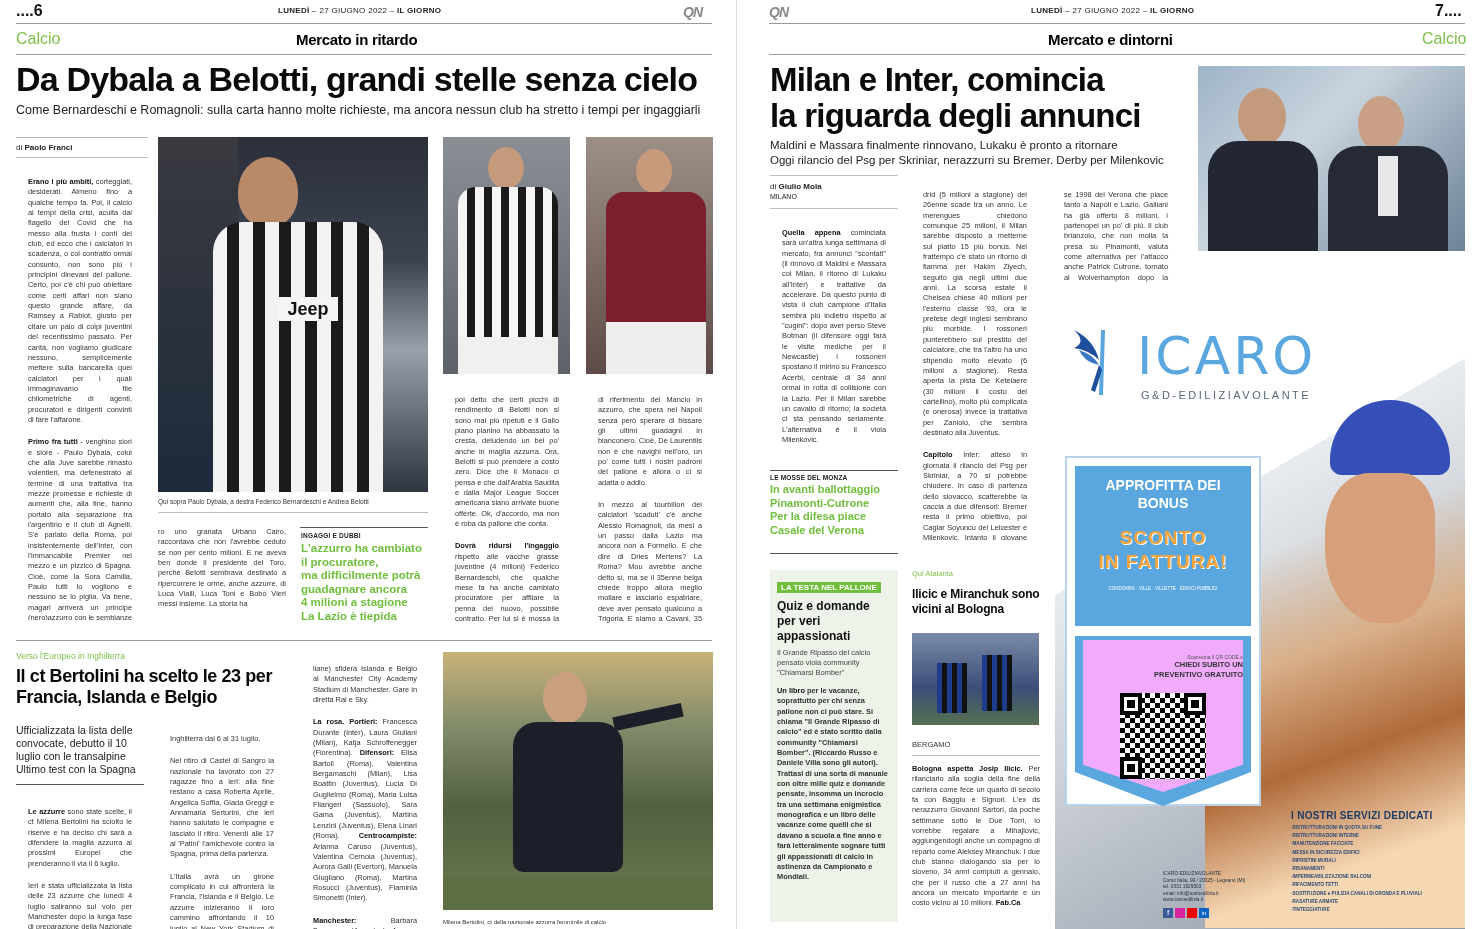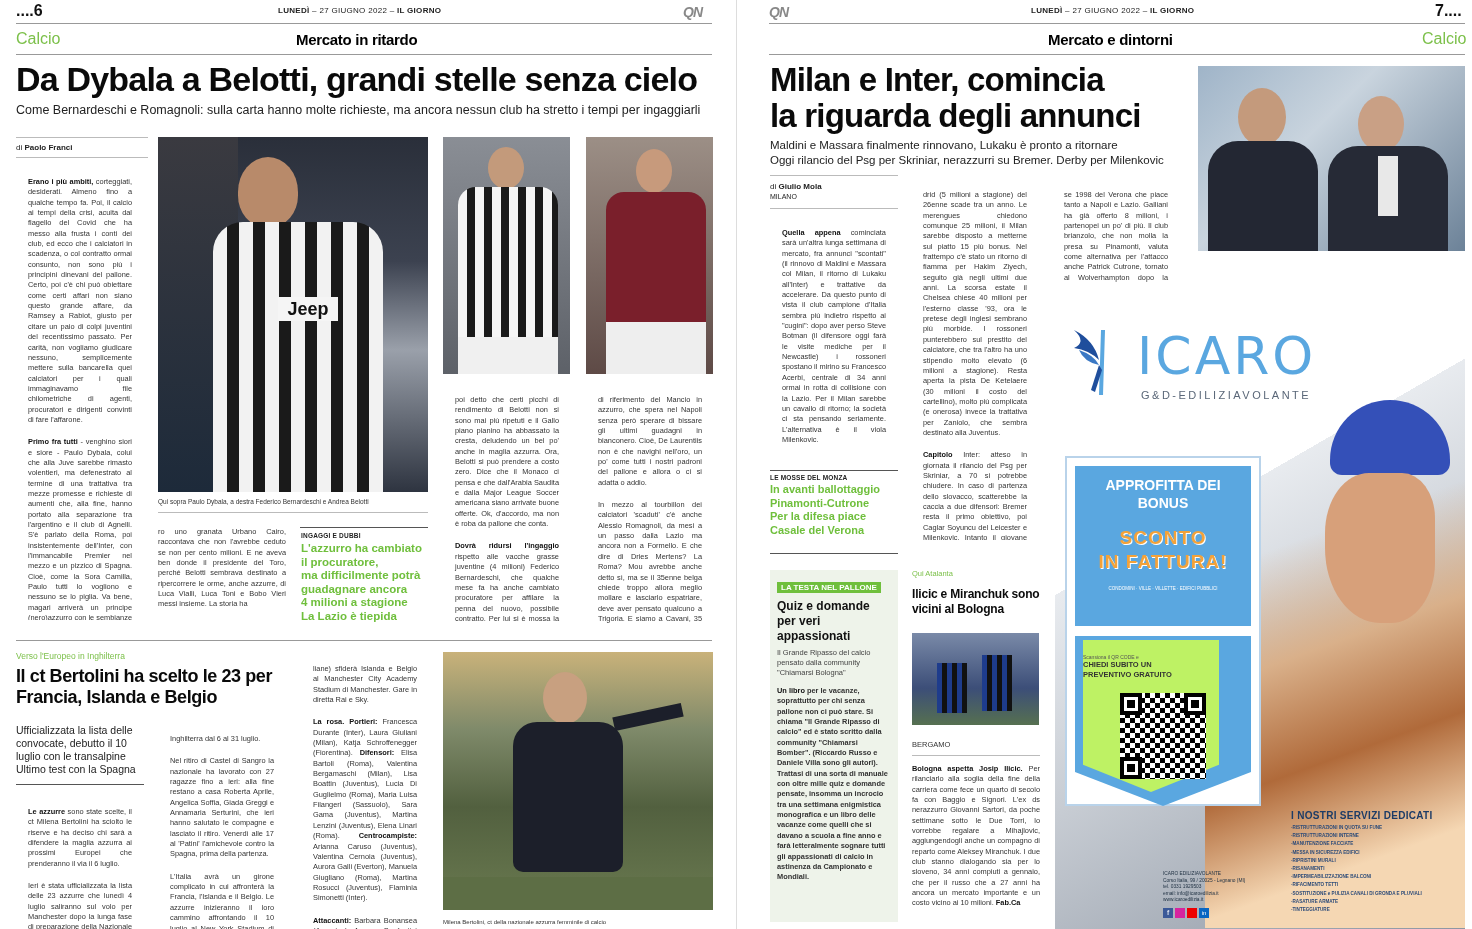--- a/index.html
+++ b/index.html
@@ -114,21 +114,21 @@
     <p><span>Ieri è stata ufficializzata la lista delle 23 azzurre che lunedì 4 luglio saliranno sul volo per Manchester dopo la lunga fase di preparazione della Nazionale femminile in vista del Campionato europeo, che si disputerà in</span></p>
   </div>
   <div class="abs body" style="left:158px;top:722px;width:128px;height:207px">
     <p><span>Inghilterra dal 6 al 31 luglio.</span></p>
     <p><span>Nel ritiro di Castel di Sangro la nazionale ha lavorato con 27 ragazze fino a ieri: alla fine restano a casa Roberta Aprile, Angelica Soffia, Giada Greggi e Annamaria Serturini, che ieri hanno salutato le compagne e lasciato il ritiro. Venerdì alle 17 al 'Patini' l'amichevole contro la Spagna, prima della partenza.</span></p>
     <p><span>L'Italia avrà un girone complicato in cui affronterà la Francia, l'Islanda e il Belgio. Le azzurre inizieranno il loro cammino affrontando il 10 luglio al New York Stadium di Rotherham la Nazionale transalpina (ore 21 italiane), mentre il 14 luglio (ore 18 italiane) e il 18 luglio (ore 21 ita-</span></p>
   </div>
   <div class="abs body" style="left:301px;top:652px;width:128px;height:277px">
     <p><span>liane) sfiderà Islanda e Belgio al Manchester City Academy Stadium di Manchester. Gare in diretta Rai e Sky.</span></p>
     <p><b>La rosa. Portieri:</b><span> Francesca Durante (Inter), Laura Giuliani (Milan), Katja Schroffenegger (Fiorentina). </span><b>Difensori:</b><span> Elisa Bartoli (Roma), Valentina Bergamaschi (Milan), Lisa Boattin (Juventus), Lucia Di Guglielmo (Roma), Maria Luisa Filangeri (Sassuolo), Sara Gama (Juventus), Martina Lenzini (Juventus), Elena Linari (Roma). </span><b>Centrocampiste:</b><span> Arianna Caruso (Juventus), Valentina Cernoia (Juventus), Aurora Galli (Everton), Manuela Giugliano (Roma), Martina Rosucci (Juventus), Flaminia Simonetti (Inter). </span></p>
-    <p><b>Attaccanti:</b><span> Barbara Bonansea (Juventus), Agnese Bonfantini (Juventus), Valentina Giacinti (Fiorentina), Cristiana Girelli (Juventus), Martina Piemonte (Milan), Daniela Sabatino (Fiorentina).</span></p>
+    <p><b>Manchester:</b><span> Barbara Bonansea (Juventus), Agnese Bonfantini (Juventus), Valentina Giacinti (Fiorentina), Cristiana Girelli (Juventus), Martina Piemonte (Milan), Daniela Sabatino (Fiorentina).</span></p>
   </div>
   <div class="photo" style="left:443px;top:652px;width:270px;height:258px;background:linear-gradient(180deg,#c9b27a 0%,#7f8a6a 30%,#52603f 60%,#6a7a50 100%)">
     <div style="position:absolute;left:100px;top:20px;width:44px;height:52px;border-radius:50%;background:#c8a080"></div>
     <div style="position:absolute;left:70px;top:70px;width:110px;height:150px;background:#1c1f2a;border-radius:24px 24px 10px 10px"></div>
     <div style="position:absolute;left:170px;top:58px;width:70px;height:14px;background:#1c1f2a;transform:rotate(-12deg)"></div>
     <div style="position:absolute;left:0;top:225px;width:270px;height:33px;background:#5d6e45"></div>
   </div>
   <div class="abs cap" style="left:443px;top:919px;width:280px;font-size:6px">Milena Bertolini, ct della nazionale azzurra femminile di calcio</div>
 </div>
 
@@ -188,21 +188,21 @@
       <div>Pinamonti-Cutrone</div>
       <div>Per la difesa piace</div>
       <div>Casale del Verona</div>
     </div>
   </div>
   <div class="rule" style="left:33px;top:553px;width:128px;background:#555"></div>
 
   <div class="abs box" style="left:33px;top:570px;width:128px;height:352px;padding:6px 7px">
     <span class="tag">LA TESTA NEL PALLONE</span>
     <div style="font-weight:bold;font-size:12px;line-height:15px;margin-top:5px;color:#111">Quiz e domande per veri appassionati</div>
-    <div style="font-size:7.5px;line-height:10px;color:#444;margin-top:4px">Il Grande Ripasso del calcio pensato dalla community "Chiamarsi Bologna"</div>
+    <div style="font-size:7.5px;line-height:10px;color:#444;margin-top:4px">Il Grande Ripasso del calcio pensato viola community "Chiamarsi Bomber"</div>
     <div class="body" style="margin-top:8px;font-weight:bold;color:#333;text-align:left;height:240px">
       <b>Un libro</b><span> per le vacanze, soprattutto per chi senza pallone non ci può stare. Si chiama "Il Grande Ripasso di calcio" ed è stato scritto dalla community "Chiamarsi Bomber". (Riccardo Russo e Daniele Villa sono gli autori). Trattasi di una sorta di manuale con oltre mille quiz e domande pensate, insomma un incrocio tra una settimana enigmistica monografica e un libro delle vacanze come quelli che si davano a scuola a fine anno e farà letteralmente sognare tutti gli appassionati di calcio in astinenza da Campionato e Mondiali.</span>
     </div>
   </div>
 
   <div class="abs" style="left:175px;top:569px;font-size:7.5px;color:#7cc04a">Qui Atalanta</div>
   <div class="abs headline" style="left:175px;top:587px;width:135px;font-size:12px;line-height:15px;letter-spacing:-.2px">Ilicic e Miranchuk sono vicini al Bologna</div>
   <div class="photo" style="left:175px;top:633px;width:127px;height:92px;background:linear-gradient(180deg,#7a8aa8,#3c4e78 60%,#567050)">
     <div style="position:absolute;left:25px;top:30px;width:30px;height:50px;background:repeating-linear-gradient(90deg,#1e3c8c 0 5px,#111 5px 10px)"></div>
     <div style="position:absolute;left:70px;top:22px;width:30px;height:56px;background:repeating-linear-gradient(90deg,#1e3c8c 0 5px,#111 5px 10px)"></div>
@@ -230,21 +230,21 @@
 
     <div style="position:absolute;left:10px;top:168px;width:196px;height:350px;background:#fff;border:2px solid #b9d3ea"></div>
     <div style="position:absolute;left:20px;top:178px;width:176px;height:160px;background:#5aa7e0;text-align:center;padding-top:10px">
       <div style="color:#fff;font-weight:bold;font-size:14px;line-height:18px">APPROFITTA DEI</div>
       <div style="color:#fff;font-weight:bold;font-size:14px;line-height:18px">BONUS</div>
       <div style="color:#f2a23a;font-weight:bold;font-size:19px;line-height:24px;margin-top:14px;letter-spacing:1px;text-shadow:1px 1px 0 #fff">SCONTO</div>
       <div style="color:#f2a23a;font-weight:bold;font-size:19px;line-height:24px;letter-spacing:1px;text-shadow:1px 1px 0 #fff">IN FATTURA!</div>
       <div style="color:#fff;font-size:4.5px;margin-top:12px">CONDOMINI · VILLE · VILLETTE · EDIFICI PUBBLICI</div>
     </div>
     <div style="position:absolute;left:20px;top:348px;width:176px;height:170px;background:#5aa7e0;clip-path:polygon(0 0,100% 0,100% 80%,50% 100%,0 80%)"></div>
-    <div style="position:absolute;left:28px;top:352px;width:136px;height:152px;background:#bef264;clip-path:polygon(0 0,100% 0,100% 82%,50% 100%,0 82%);text-align:left">
+    <div style="position:absolute;left:28px;top:352px;width:160px;height:152px;background:#f0abfc;clip-path:polygon(0 0,100% 0,100% 82%,50% 100%,0 82%);text-align:right">
       <div style="font-size:5px;color:#555;margin-top:14px">Scansiona il QR CODE e</div>
       <div style="font-size:7.5px;font-weight:bold;color:#333;line-height:10px">CHIEDI SUBITO UN</div>
       <div style="font-size:7.5px;font-weight:bold;color:#333;line-height:10px">PREVENTIVO GRATUITO</div>
     </div>
     <div style="position:absolute;left:65px;top:405px;width:86px;height:86px;background:repeating-conic-gradient(#000 0 25%,#fff 0 50%) 0 0/10px 10px">
       <div style="position:absolute;left:0;top:0;width:22px;height:22px;border:4px solid #000;background:#fff">
           <div style="margin:3px;width:8px;height:8px;background:#000"></div>
         </div>
       <div style="position:absolute;right:0;top:0;width:22px;height:22px;border:4px solid #000;background:#fff">
           <div style="margin:3px;width:8px;height:8px;background:#000"></div>

